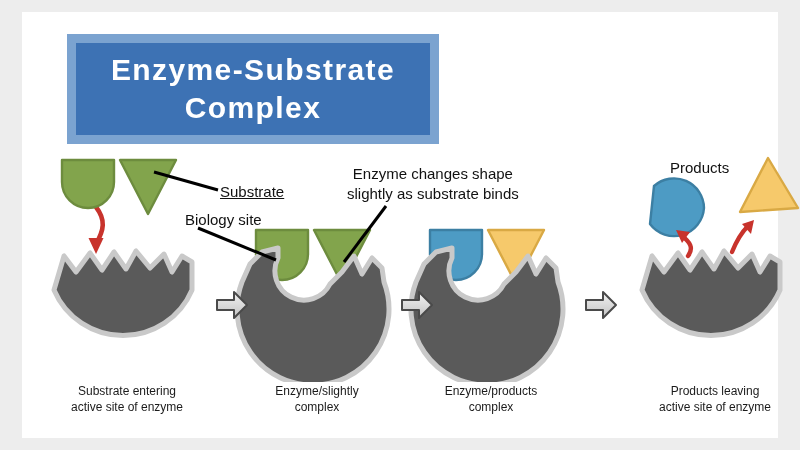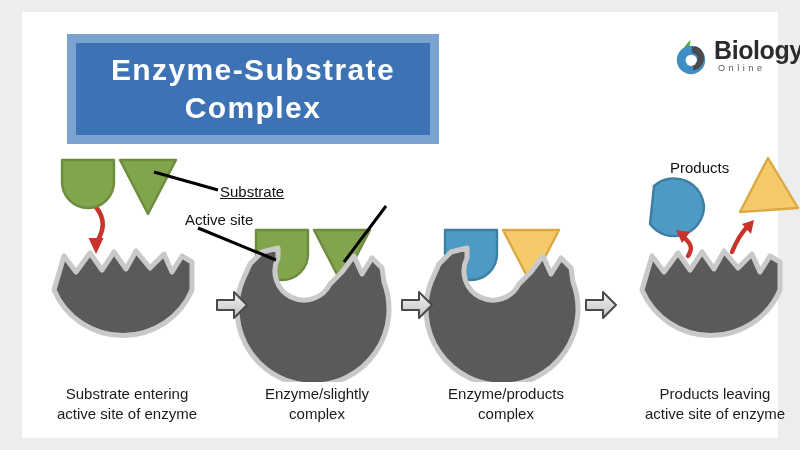--- a/index.html
+++ b/index.html
@@ -98,21 +98,21 @@
     top: 0;
     width: 190px;
     height: 230px;
   }
   .caption {
     position: absolute;
     left: 0;
     top: 232px;
     width: 190px;
     text-align: center;
-    font-size: 15px;
+    font-size: 12px;
     color: #1b1b1b;
     line-height: 1.32;
     white-space: pre-line;
   }
 
   
   .anno {
     position: absolute;
     font-size: 15px;
     color: #111;
@@ -143,31 +143,20 @@
 <div id="stage">
   <div id="canvas">
 
     <div id="title-banner">
       <div id="title-inner">
         <div id="title-text">Enzyme-Substrate
 Complex</div>
       </div>
     </div>
 
-    <div id="logo">
-      <svg id="logo-mark" width="36" height="40" viewBox="0 0 36 40">
-        <path d="M16.5 2 C10 8 7 14 6.8 19 C12 17 16 11.5 16.5 2 Z" fill="#5aa832"></path>
-        <circle cx="17" cy="22" r="14.2" fill="#3f8fc4"></circle>
-        <path d="M17 7.8 A14.2 14.2 0 0 1 17 36.2 A14.2 14.2 0 0 1 17 7.8 Z" fill="none"></path>
-        <path d="M22.2 8.6 C28.6 10.8 31.2 17 29.6 23 C28.3 28 24 31.9 19 32.4 L19 26.2 C21.8 25.6 23.8 23.4 23.8 20.7 C23.8 17.4 21.2 15 17.9 15 L17.9 9 Z" fill="#4a4a4a"></path>
-        <circle cx="17.2" cy="22.3" r="5.6" fill="#ffffff"></circle>
-      </svg>
-      <div id="logo-word">Biology</div>
-      <div id="logo-sub">Online</div>
-    </div>
 
     <div class="panel" style="left:10px;">
       <svg class="panel-art" viewBox="0 0 190 230">
 
         <g>
           <path d="M22 138
                    A75 75 0 0 0 160 138
                    L160 110
                    L150 104 L140 120 L132 102
                    L118 116 L104 99
@@ -207,21 +196,21 @@
                    L120 120 L108 132
                    A26 26 0 0 1 56 106
                    L56 96 L40 100 L28 112
                    Z" fill="#5a5a5a" stroke="#c9c9c9" stroke-width="5" stroke-linejoin="round"></path>
         </g>
       </svg>
       <div class="caption">Enzyme/slightly
 complex</div>
     </div>
 
-    <div class="panel" style="left:389px;">
+    <div class="panel" style="left:374px;">
       <svg class="panel-art" viewBox="0 0 190 230">
         <g>
           <path d="M34 78 L86 78 L86 102 A26 26 0 0 1 34 102 Z" fill="#4d9bc4" stroke="#3c7fa3" stroke-width="2.4" stroke-linejoin="round"></path>
           <path d="M92 78 L148 78 L120 132 Z" fill="#f6c96b" stroke="#d9a944" stroke-width="2.4" stroke-linejoin="round"></path>
         </g>
         <g>
           <path d="M20 130
                    A76 76 0 1 0 162 130
                    L160 116
                    L150 106 L140 122 L132 104
@@ -301,17 +290,19 @@
     <svg class="leader" style="left:0;top:0;width:756px;height:426px;" viewBox="0 0 756 426">
 
       <line x1="196" y1="178" x2="132" y2="160" stroke="#000" stroke-width="3"></line>
 
       <line x1="176" y1="216" x2="254" y2="248" stroke="#000" stroke-width="3"></line>
 
       <line x1="364" y1="194" x2="322" y2="250" stroke="#000" stroke-width="3"></line>
     </svg>
 
     <div class="anno" id="label-substrate">Substrate</div>
-    <div class="anno" id="label-active-site">Active site</div>
+    <div class="anno" id="label-active-site">Biology site</div>
+    <div class="anno" id="label-changes">Enzyme changes shape
+slightly as substrate binds</div>
     <div class="anno" id="label-products">Products</div>
 
   </div>
 </div>
 
 </body></html>

